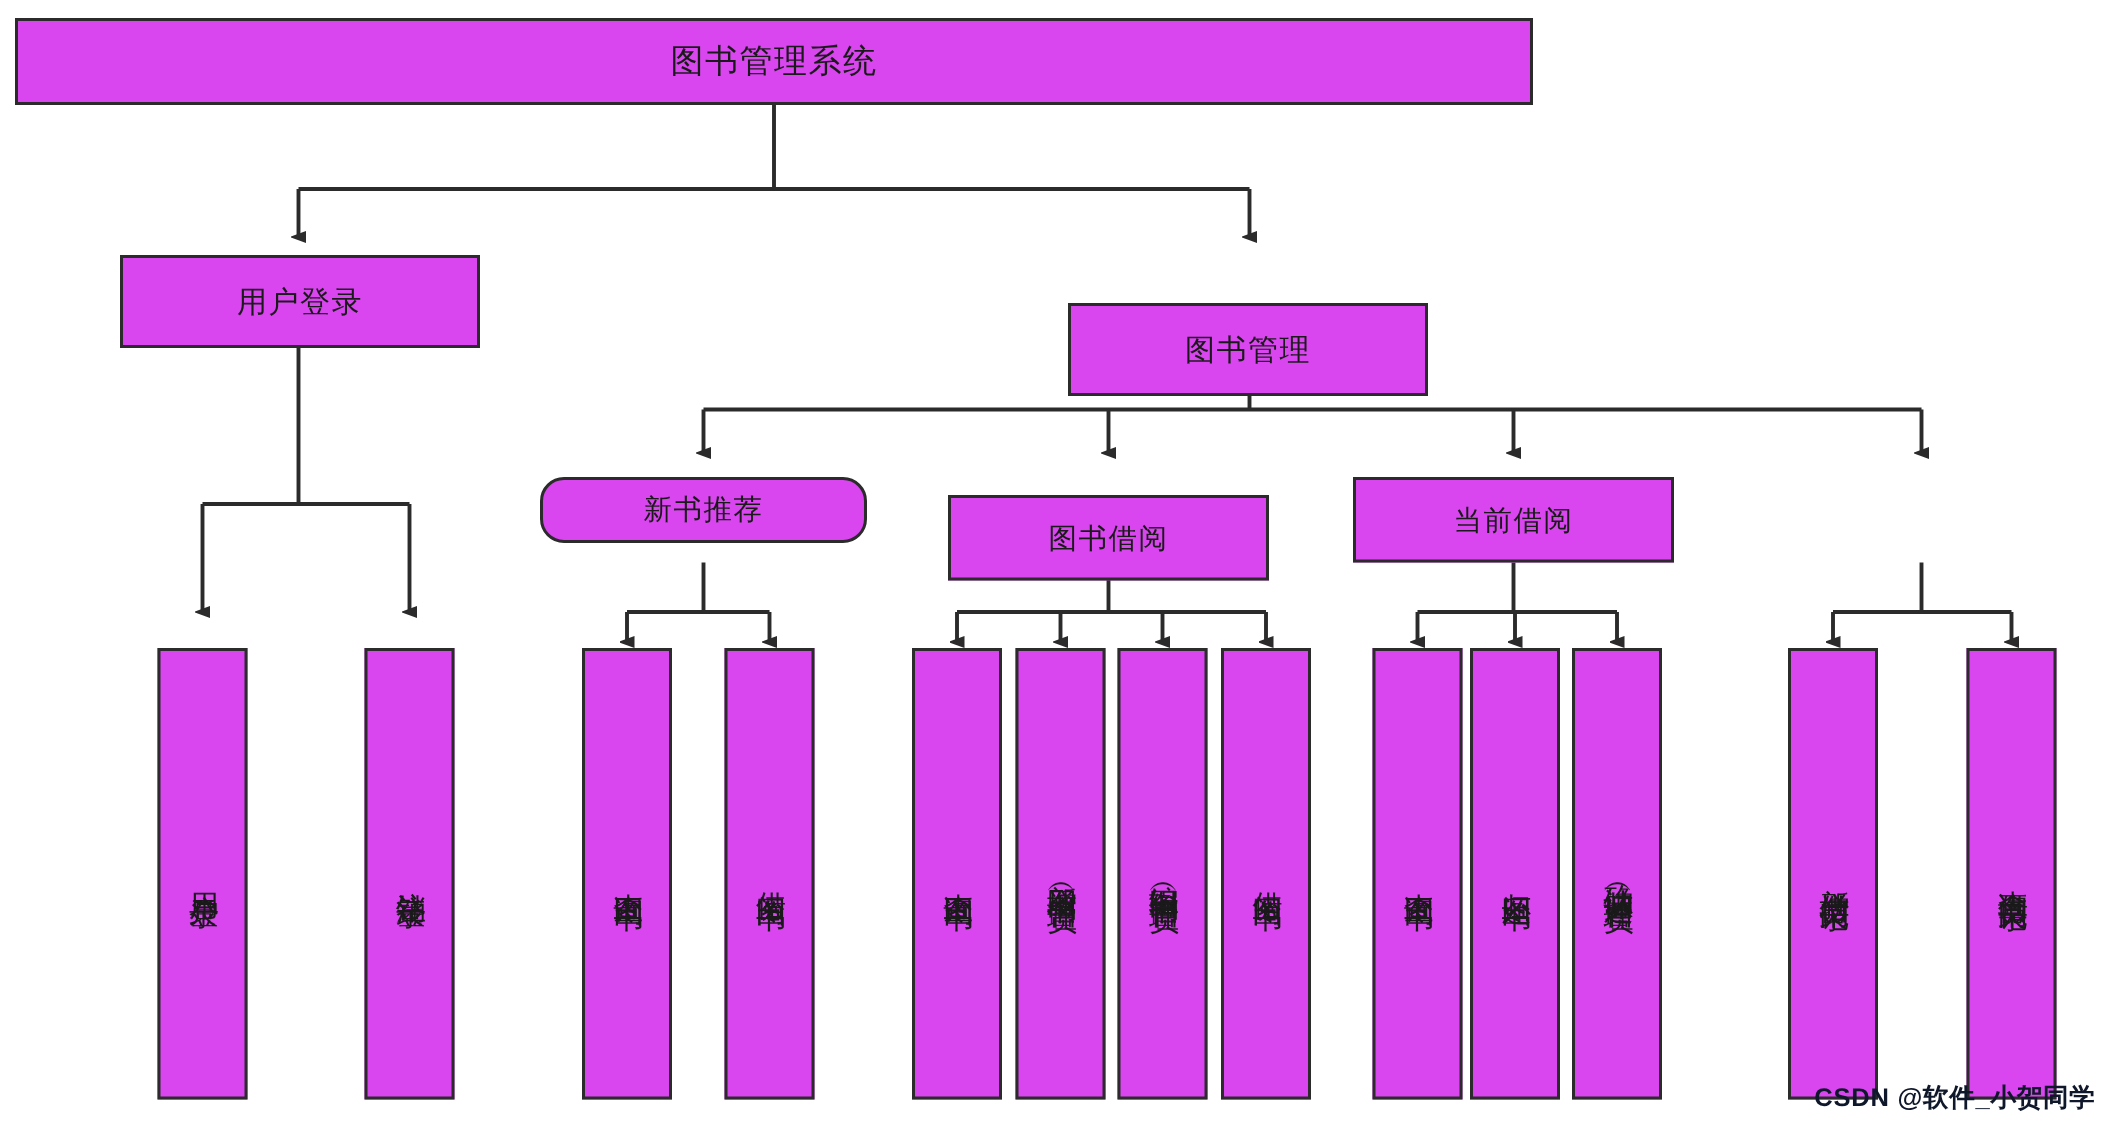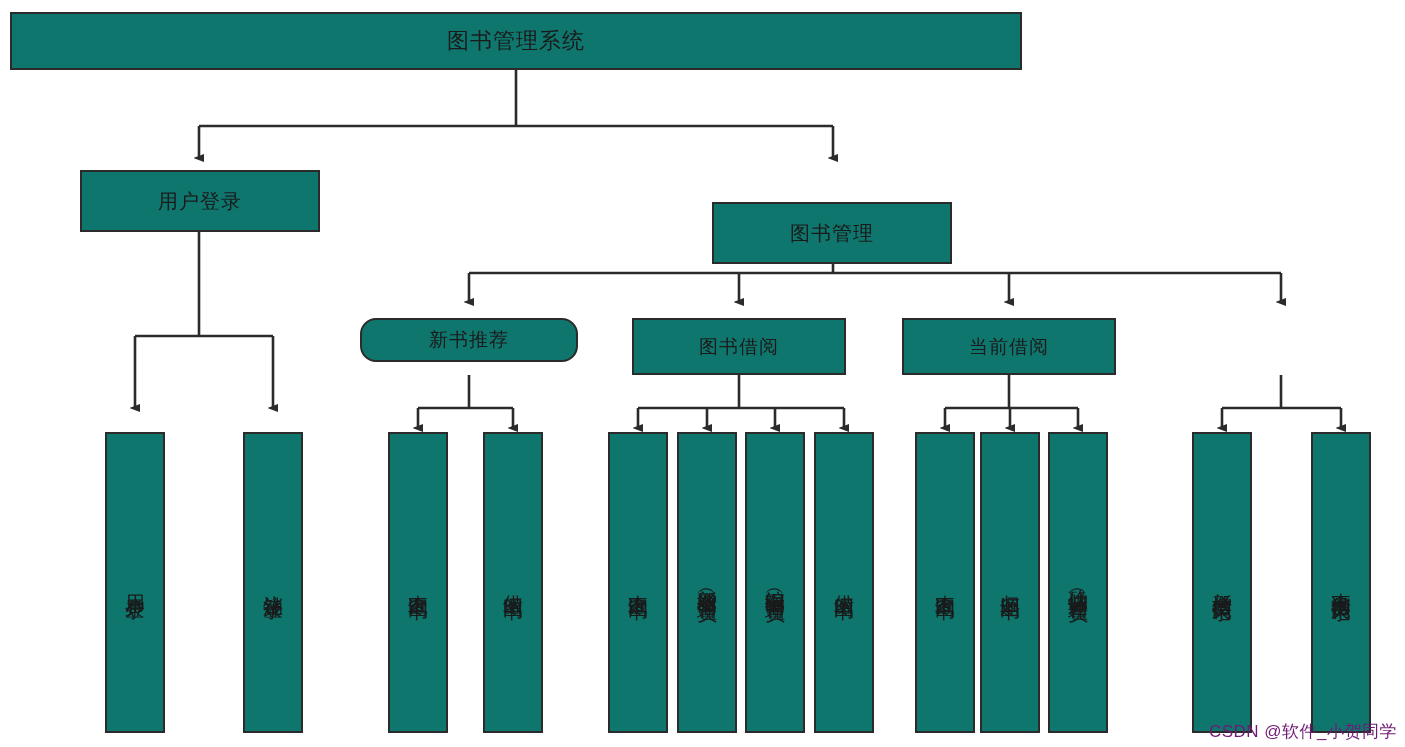--- a/index.html
+++ b/index.html
@@ -14,21 +14,21 @@
     position: relative;
     width: 1405px;
     height: 747px;
     background: #ffffff;
     overflow: hidden;
   }
   .node {
     position: absolute;
     box-sizing: border-box;
     border: 2px solid #2b2b2b;
-    background: #0f766e;
+    background: #d946ef;
     display: flex;
     align-items: center;
     justify-content: center;
     color: #1a1a1a;
   }
   .node.root {
     font-size: 22px;
   }
   .node.level2 {
     font-size: 20px;
@@ -60,23 +60,24 @@
     top: 0;
     width: 1405px;
     height: 747px;
     pointer-events: none;
   }
   .watermark {
     position: absolute;
     right: 8px;
     bottom: 4px;
     font-size: 17px;
-    color: #701a75;
+    color: #0f172a;
     letter-spacing: 0.5px;
     white-space: nowrap;
+    font-weight: bold;
   }
 </style>
 </head>
 <body>
 
 <div id="canvas">
 
   <svg class="edges" viewBox="0 0 1405 747" xmlns="http://www.w3.org/2000/svg">
     <defs>
       <marker id="arrow" markerWidth="10" markerHeight="10" refX="5" refY="5" orient="auto" markerUnits="userSpaceOnUse">
@@ -137,21 +138,21 @@
   <div class="node level2" style="left:80px; top:170px; width:240px; height:62px;">
     <span class="hlabel">用户登录</span>
   </div>
   <div class="node level2" style="left:712px; top:170px; width:240px; height:62px;margin-top:32px;">
     <span class="hlabel">图书管理</span>
   </div>
 
   <div class="node level3" style="left:360px; top:318px; width:218px; height:44px;border-radius:16px;">
     <span class="hlabel">新书推荐</span>
   </div>
-  <div class="node level3" style="left:632px; top:318px; width:214px; height:57px;">
+  <div class="node level3" style="left:632px; top:330px; width:214px; height:57px;">
     <span class="hlabel">图书借阅</span>
   </div>
   <div class="node level3" style="left:902px; top:318px; width:214px; height:57px;">
     <span class="hlabel">当前借阅</span>
   </div>
 
   <div class="node leaf" style="left:105px; top:432px; width:60px; height:301px;">
     <span class="vlabel">用户登录</span>
   </div>
   <div class="node leaf" style="left:243px; top:432px; width:60px; height:301px;">

